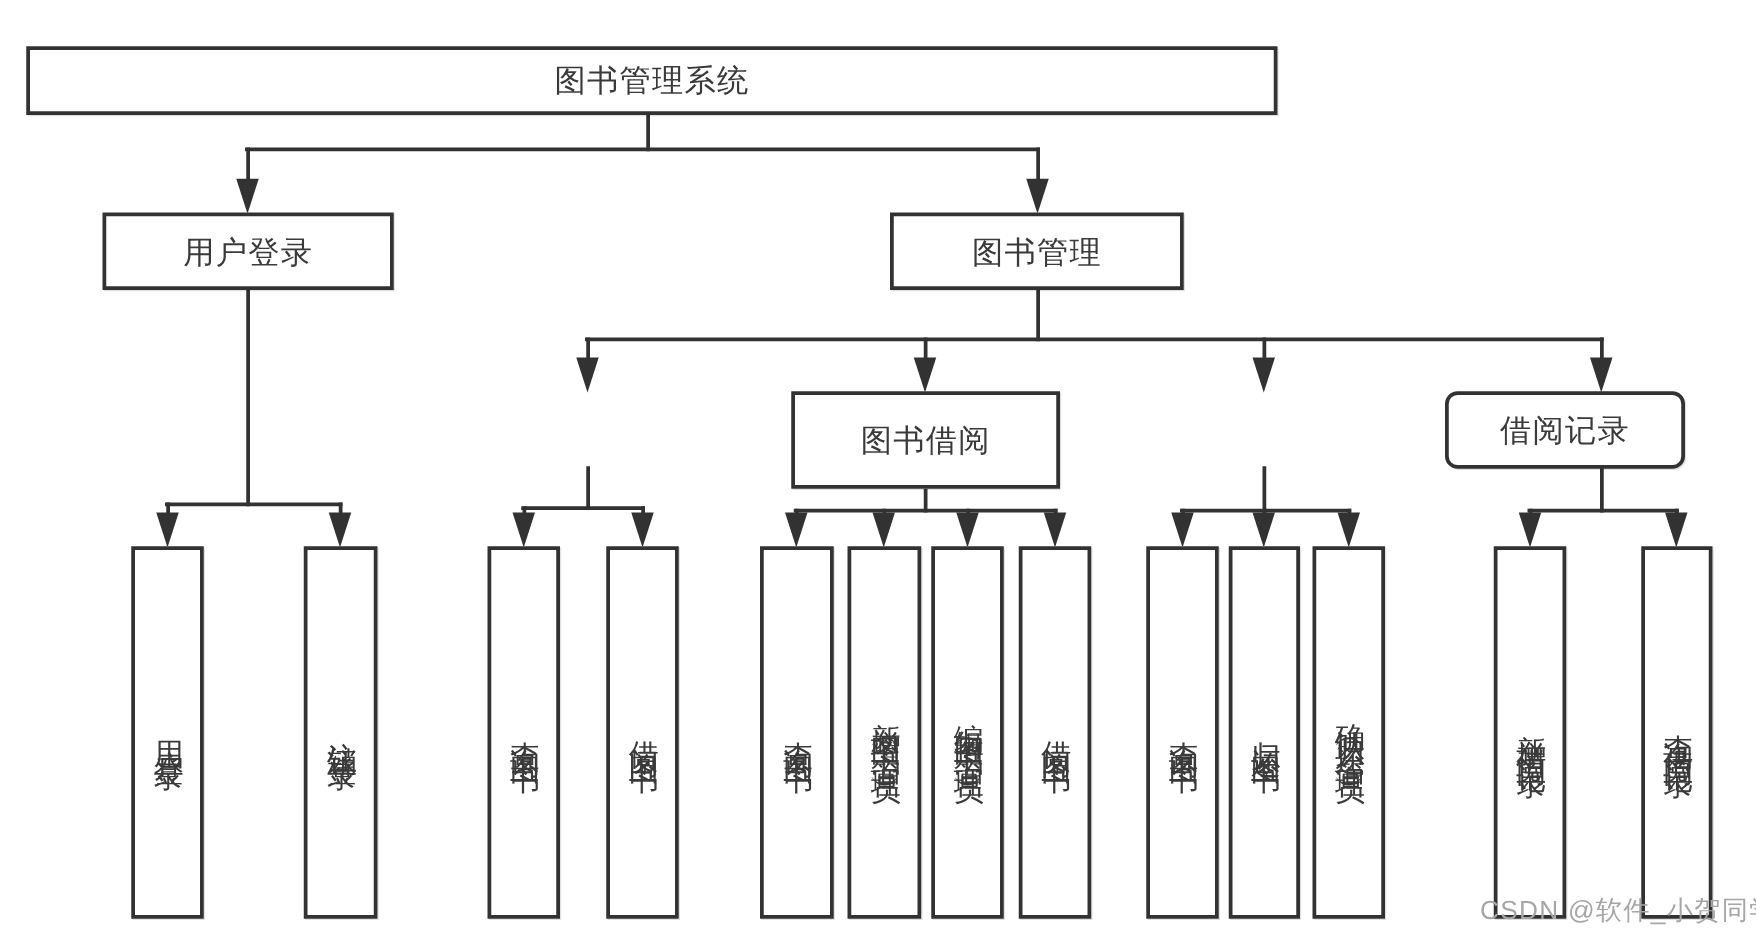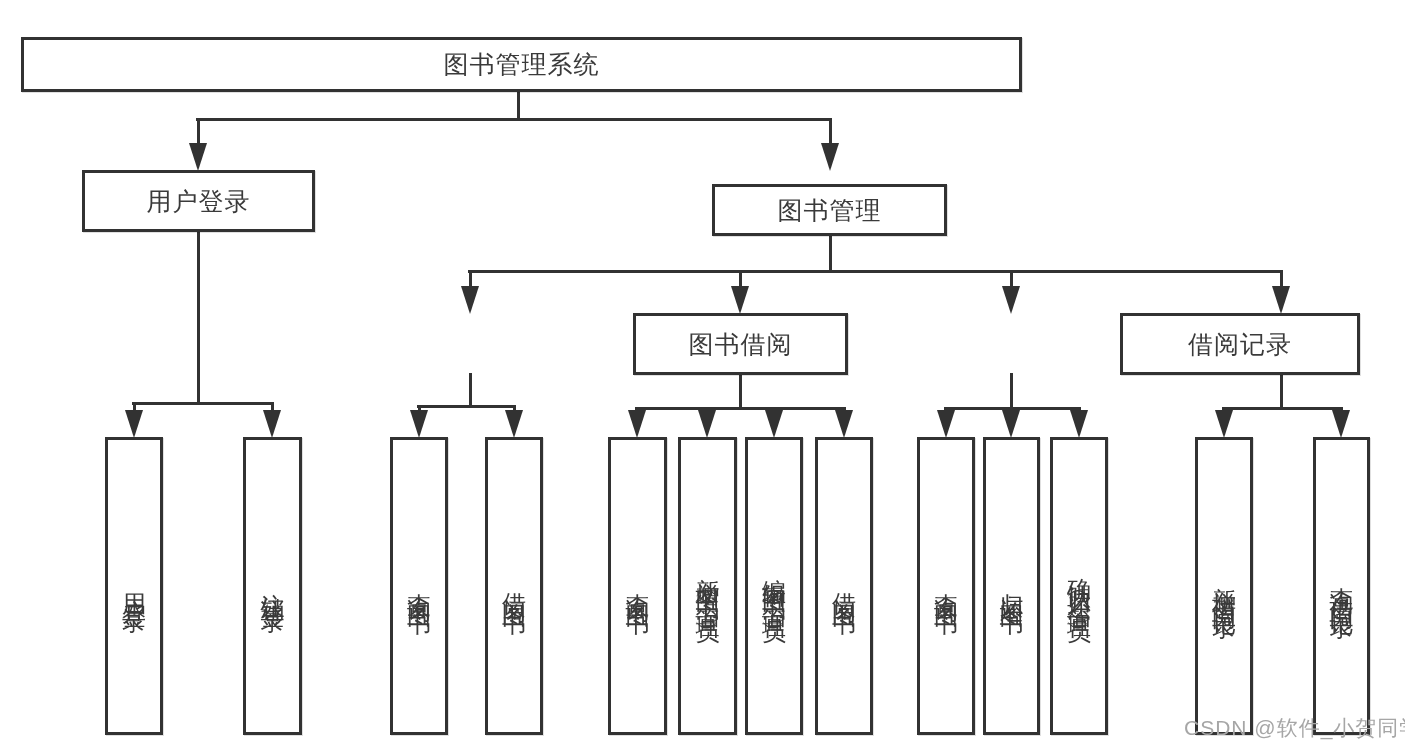--- a/index.html
+++ b/index.html
@@ -101,23 +101,23 @@
     <div class="seg" style="left: 1077.5px; top: 407px; width: 3px; height: 9px;"></div>
     <div class="arrowhead" style="left: 1070px; top: 410px;"></div>
     <div class="seg" style="left: 1279.5px; top: 373px; width: 3px; height: 37px;"></div>
     <div class="seg" style="left: 1222px; top: 407px; width: 121px; height: 3px;"></div>
     <div class="seg" style="left: 1222.5px; top: 407px; width: 3px; height: 9px;"></div>
     <div class="arrowhead" style="left: 1215px; top: 410px;"></div>
     <div class="seg" style="left: 1339.5px; top: 407px; width: 3px; height: 9px;"></div>
     <div class="arrowhead" style="left: 1332px; top: 410px;"></div>
     <div class="node h" style="left: 21px; top: 13px; width: 1001px; height: 55px; margin-top: 24px;">图书管理系统</div>
     <div class="node h" style="left: 82px; top: 170px; width: 233px; height: 62px;">用户登录</div>
-    <div class="node h" style="left: 712px; top: 184px; width: 235px; height: 52px;">图书管理</div>
-    <div class="node h" style="left: 633px; top: 313px; width: 215px; height: 62px;">图书借阅</div>
-    <div class="node h" style="left: 1120px; top: 313px; width: 240px; height: 62px;">借阅记录</div>
+    <div class="node h" style="left: 712px; top: 170px; width: 235px; height: 62px;">图书管理</div>
+    <div class="node h" style="left: 633px; top: 313px; width: 215px; height: 78px;">图书借阅</div>
+    <div class="node h" style="left: 1156px; top: 313px; width: 192px; height: 62px; border-radius: 10px;">借阅记录</div>
     <div class="node v" style="left: 105px; top: 437px; width: 58px; height: 298px;">用户登录</div>
     <div class="node v" style="left: 243px; top: 437px; width: 59px; height: 298px;">注销登录</div>
     <div class="node v" style="left: 390px; top: 437px; width: 58px; height: 298px;">查询图书</div>
     <div class="node v" style="left: 485px; top: 437px; width: 58px; height: 298px;">借阅图书</div>
     <div class="node v" style="left: 608px; top: 437px; width: 59px; height: 298px;">查询图书</div>
     <div class="node v" style="left: 678px; top: 437px; width: 59px; height: 298px;">新增图书（管理员）</div>
     <div class="node v" style="left: 745px; top: 437px; width: 58px; height: 298px;">编辑图书（管理员）</div>
     <div class="node v" style="left: 815px; top: 437px; width: 58px; height: 298px;">借阅图书</div>
     <div class="node v" style="left: 917px; top: 437px; width: 58px; height: 298px;">查询图书</div>
     <div class="node v" style="left: 983px; top: 437px; width: 57px; height: 298px;">归还图书</div>

